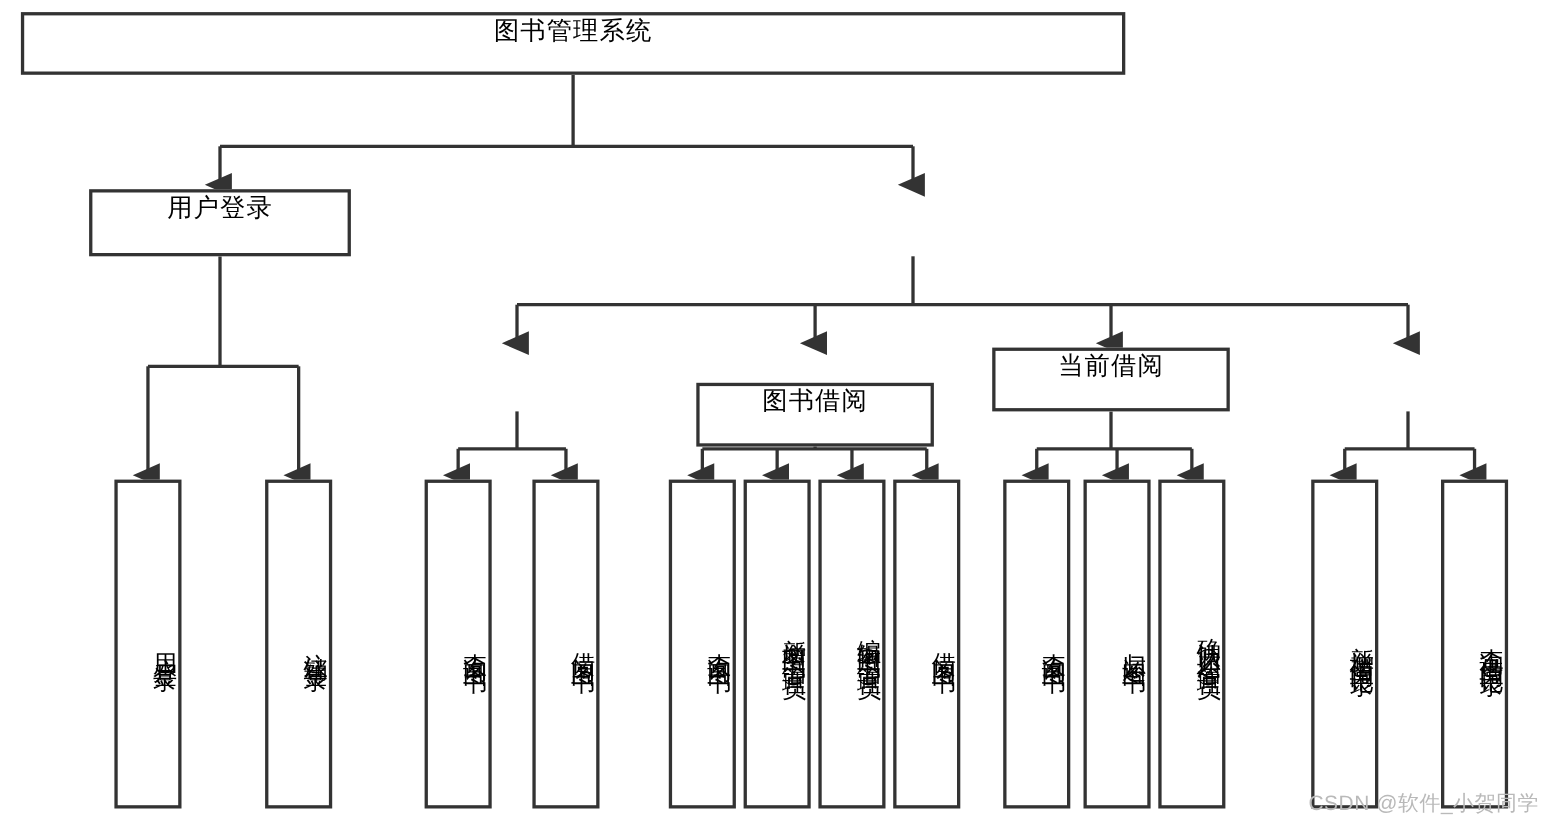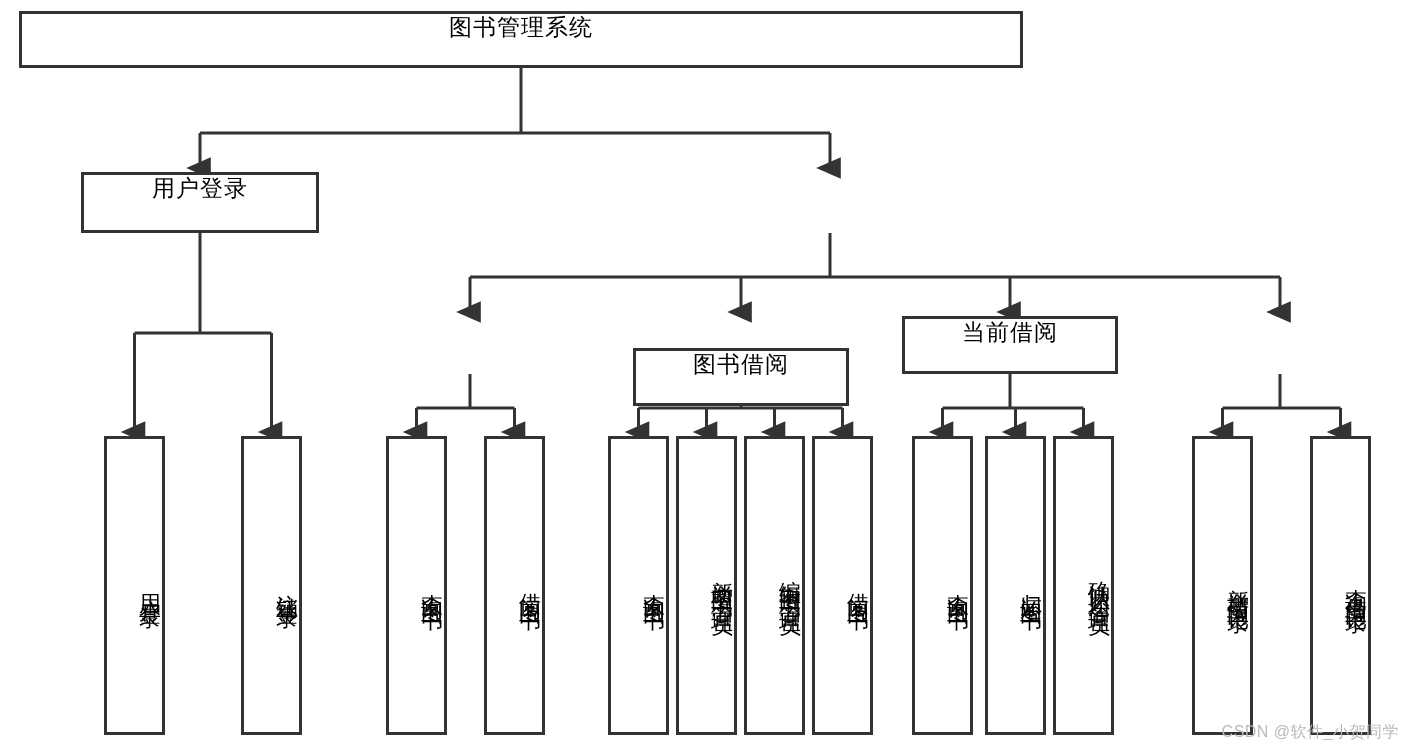--- a/index.html
+++ b/index.html
@@ -56,21 +56,21 @@
   }
   .node.v .vtext {
     writing-mode: vertical-rl;
     text-orientation: upright;
     white-space: nowrap;
   }
   .watermark {
     position: absolute;
     right: 6px;
     bottom: 4px;
-    font-size: 16px;
+    font-size: 19px;
     color: #b9b9b9;
     letter-spacing: 0.5px;
     white-space: nowrap;
     font-family: "Liberation Sans", "DejaVu Sans", sans-serif;
   }
 </style>
 </head>
 <body>
 
 <div id="canvas">

